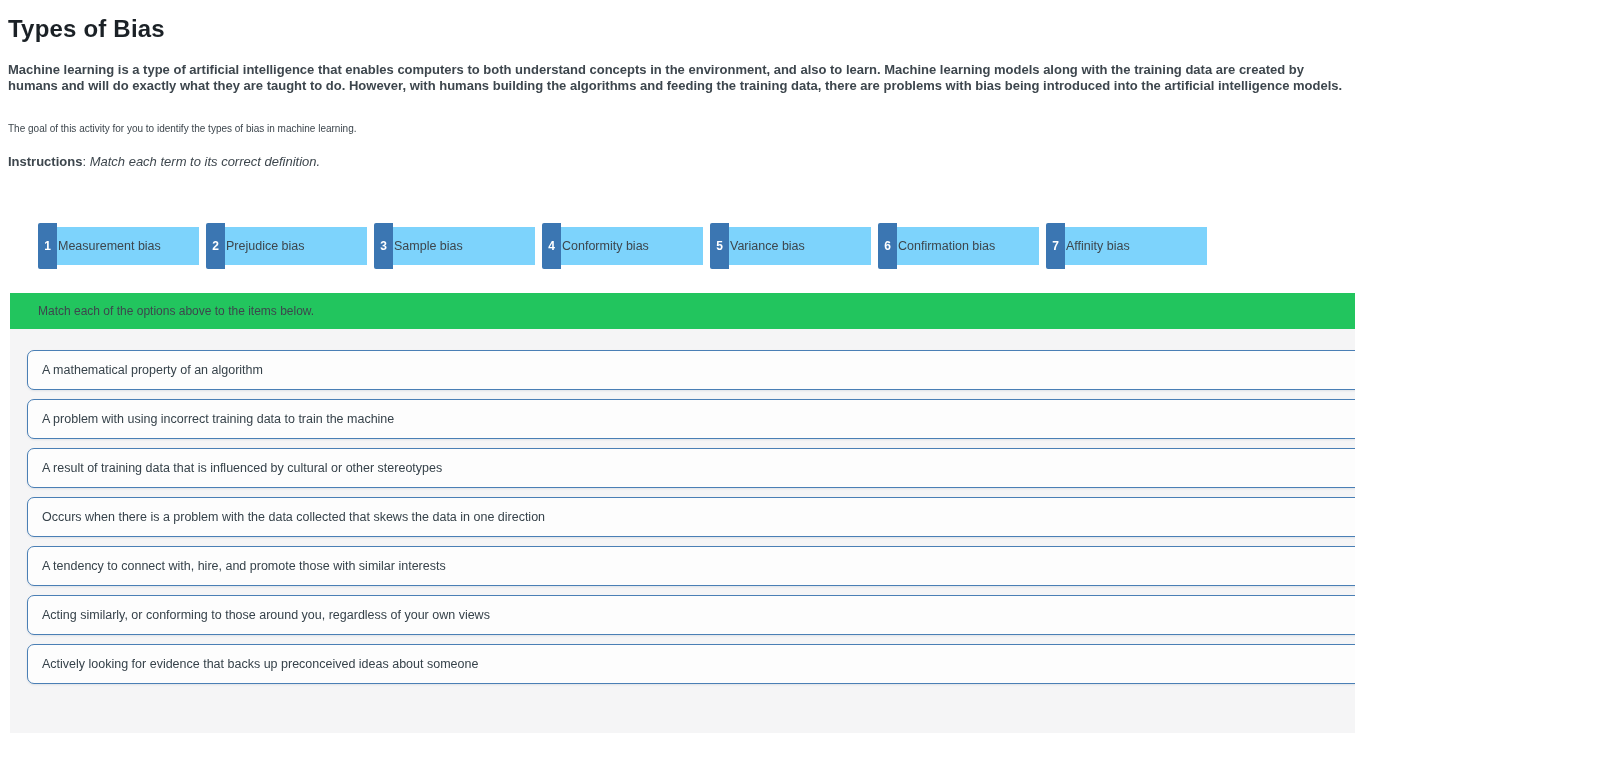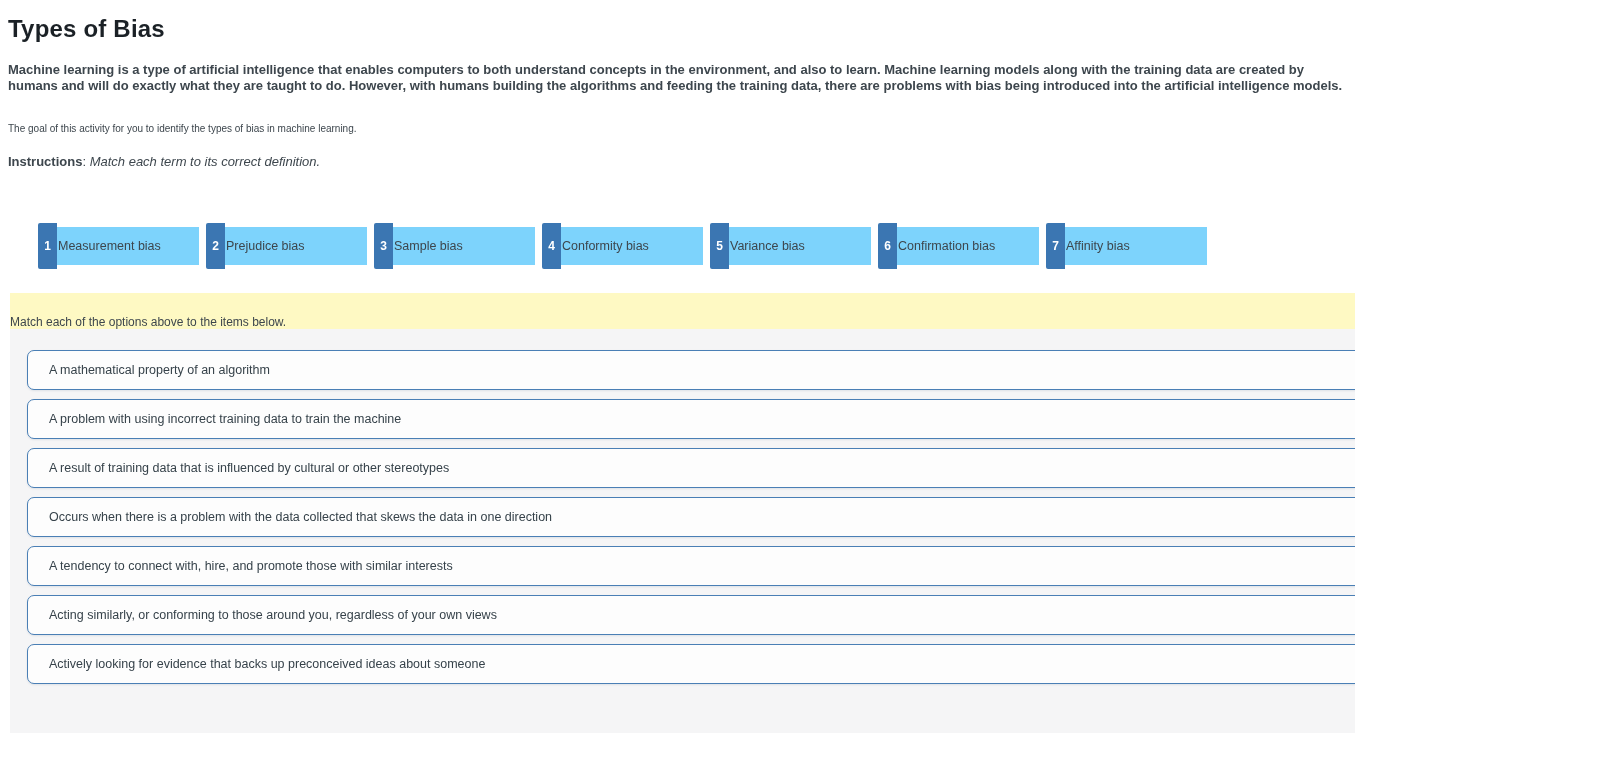--- a/index.html
+++ b/index.html
@@ -65,22 +65,23 @@
     padding-left: 1px;
     font-size: 12.5px;
     color: #3d464d;
     flex: none;
   }
 
   
   .match-panel { margin: 24px 0 0 10px; width: 1552px; }
   .panel-header {
     height: 36px;
-    background: #fef9c3;
-    display: flex; align-items: flex-end;
+    background: #22c55e;
+    display: flex; align-items: center;
+    padding-left: 28px;
     font-size: 12px;
     color: #3d464d;
   }
   .panel-body {
     background: #f5f5f6;
     padding: 21px 43px 49px 17px;
   }
   .match-row {
     display: flex;
     align-items: stretch;
@@ -90,21 +91,21 @@
     border: 1px solid #4a7fb5;
     border-radius: 7px;
     margin-bottom: 9px;
     box-shadow: 0 1px 2px rgba(60,90,120,0.12);
     cursor: pointer;
   }
   .match-row:last-child { margin-bottom: 0; justify-content: flex-end; }
   .match-text {
     flex: 1;
     display: flex; align-items: center;
-    padding-left: 21px;
+    padding-left: 14px;
     font-size: 12.5px;
     color: #36424a;
   }
   .dropdown-toggle {
     width: 44px;
     flex: none;
     border: none;
     border-left: 1px solid #4a7fb5;
     background: #fdfdfd;
     display: flex; align-items: center; justify-content: center;

